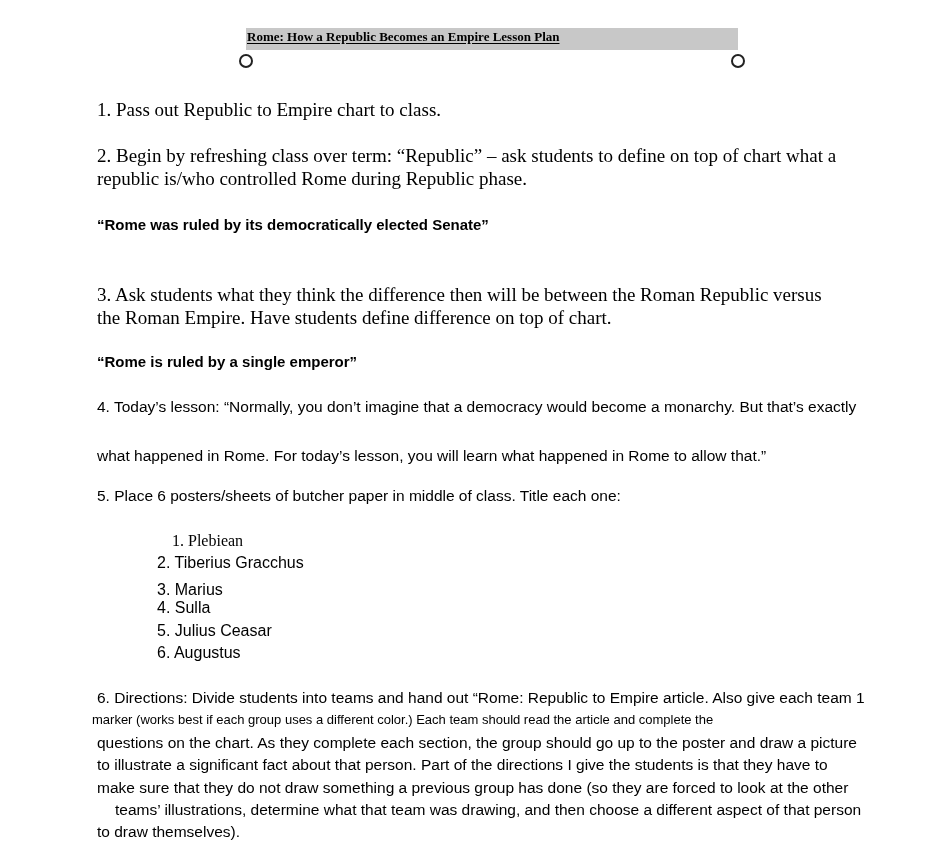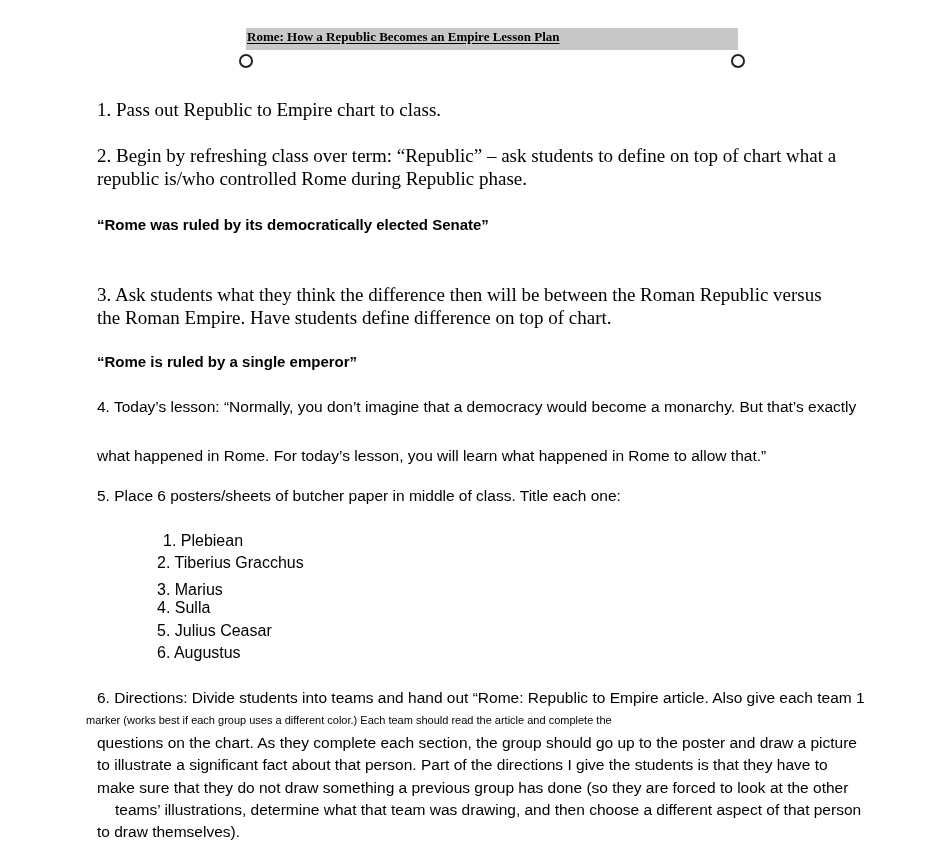--- a/index.html
+++ b/index.html
@@ -43,31 +43,31 @@
   <div class="abs p-serif" style="left:97px; top:283px;">3.  Ask students what they think the difference then will be between the Roman Republic versus</div>
   <div class="abs p-serif" style="left:97px; top:306px;">the Roman Empire.  Have students define difference on top of chart.</div>
   <div class="abs p-bold-sans" style="left:97px; top:353px;">“Rome is ruled by a single emperor”</div>
 
   <div class="abs p-sans" style="left:97px; top:396px; font-size:15.5px;">4. Today’s lesson: “Normally, you don’t imagine that a democracy would become a monarchy.  But that’s exactly</div>
   <div class="abs p-sans" style="left:97px; top:418px; font-size:15.5px;margin-top:27px;">what happened in Rome.  For today’s lesson, you will learn what happened in Rome to allow that.”</div>
 
   <div class="abs p-sans" style="left:97px; top:485px; font-size:15.5px;">5.  Place 6 posters/sheets of butcher paper in middle of class.  Title each one:</div>
 
   <div>
-    <div class="abs list-item" style="left:163px; top:530px;">1. Plebiean</div>
+    <div class="abs list-item" style="left:172px; top:530px;font-family:Liberation Serif, serif;">1. Plebiean</div>
     <div class="abs list-item" style="left:157px; top:552px;">2. Tiberius Gracchus</div>
     <div class="abs list-item" style="left:157px; top:559px;margin-top:20px;">3. Marius</div>
     <div class="abs list-item" style="left:157px; top:597px;">4. Sulla</div>
     <div class="abs list-item" style="left:157px; top:620px;">5. Julius Ceasar</div>
     <div class="abs list-item" style="left:157px; top:642px;">6. Augustus</div>
   </div>
 
   <div>
     <div class="abs p-sans" style="left:97px; top:687px; font-size:15.5px;">6. Directions: Divide students into teams and hand out “Rome: Republic to Empire article.  Also give each team 1</div>
-    <div class="abs p-sans" style="left:86px; top:709px; font-size:11px;text-align:right;">marker (works best if each group uses a different color.)  Each team should read the article and complete the</div>
+    <div class="abs p-sans" style="left:92px; top:709px; font-size:13px;text-align:right;">marker (works best if each group uses a different color.)  Each team should read the article and complete the</div>
     <div class="abs p-sans" style="left:97px; top:732px; font-size:15.5px;">questions on the chart.  As they complete each section, the group should go up to the poster and draw a picture</div>
     <div class="abs p-sans" style="left:97px; top:754px; font-size:15.5px;">to illustrate a significant fact about that person.  Part of the directions I give the students is that they have to</div>
     <div class="abs p-sans" style="left:97px; top:777px; font-size:15.5px;text-align:center;">make sure that they do not draw something a previous group has done (so they are forced to look at the other</div>
     <div class="abs p-sans" style="left:115px; top:799px; font-size:15.5px;">teams’ illustrations, determine what that team was drawing, and then choose a different aspect of that person</div>
     <div class="abs p-sans" style="left:97px; top:821px; font-size:15.5px;">to draw themselves).</div>
   </div>
 
 </div>
 
 </body></html>

